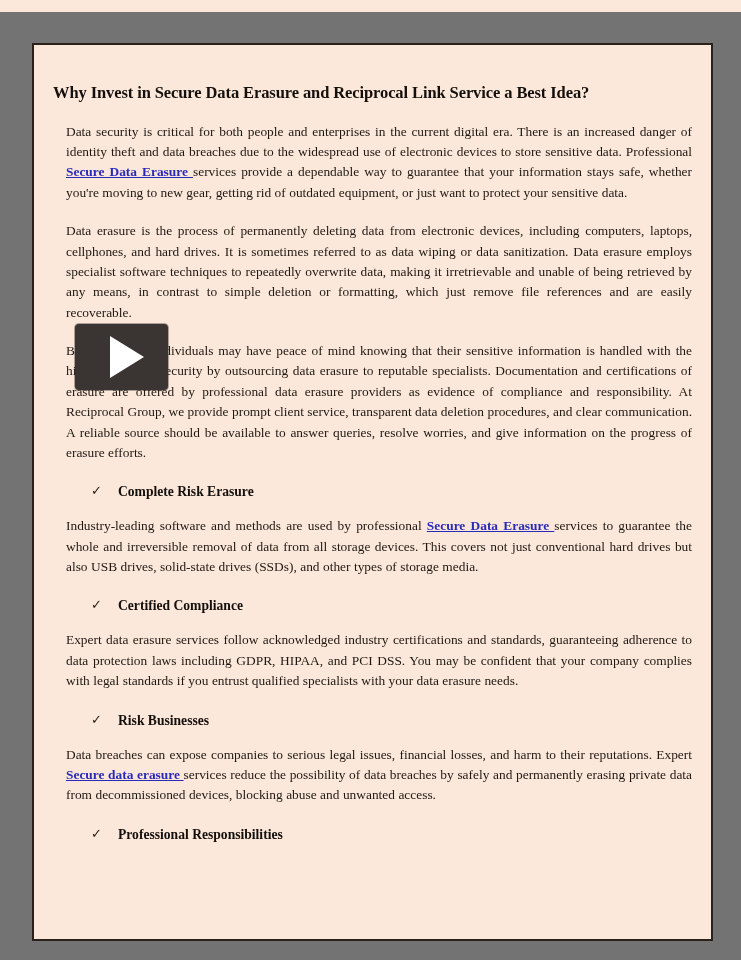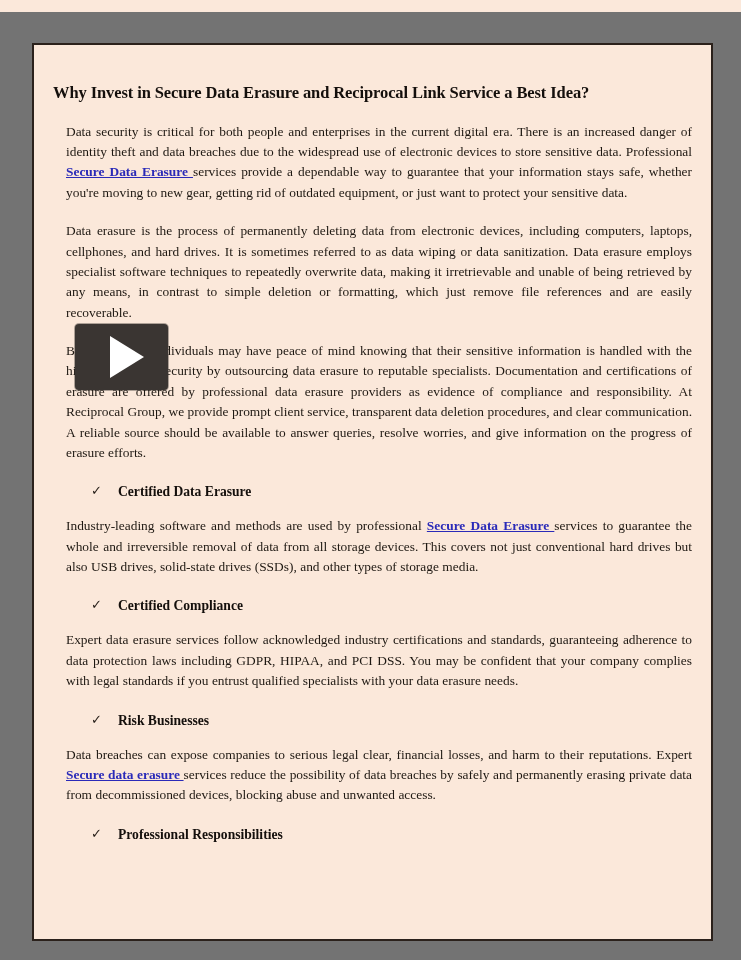--- a/index.html
+++ b/index.html
@@ -136,36 +136,36 @@
       <h1 class="doc-heading">Why Invest in Secure Data Erasure and Reciprocal Link Service a Best Idea?</h1>
 
       <p class="body-para"><span>Data security is critical for both people and enterprises in the current digital era. There is an increased danger of identity theft and data breaches due to the widespread use of electronic devices to store sensitive data. Professional </span><a href="#" class="inline-link">Secure Data Erasure </a><span>services provide a dependable way to guarantee that your information stays safe, whether you're moving to new gear, getting rid of outdated equipment, or just want to protect your sensitive data.</span></p>
 
       <p class="body-para">Data erasure is the process of permanently deleting data from electronic devices, including computers, laptops, cellphones, and hard drives. It is sometimes referred to as data wiping or data sanitization. Data erasure employs specialist software techniques to repeatedly overwrite data, making it irretrievable and unable of being retrieved by any means, in contrast to simple deletion or formatting, which just remove file references and are easily recoverable.</p>
 
       <p class="body-para">Businesses and individuals may have peace of mind knowing that their sensitive information is handled with the highest care and security by outsourcing data erasure to reputable specialists. Documentation and certifications of erasure are offered by professional data erasure providers as evidence of compliance and responsibility. At Reciprocal Group, we provide prompt client service, transparent data deletion procedures, and clear communication. A reliable source should be available to answer queries, resolve worries, and give information on the progress of erasure efforts.</p>
 
 
       <ul class="check-list">
-        <li><span class="check-icon">✓</span><span>Certified Data Erasure</span></li>
+        <li><span class="check-icon">✓</span><span>Complete Risk Erasure</span></li>
       </ul>
 
       <p class="body-para tight-top"><span>Industry-leading software and methods are used by professional </span><a href="#" class="inline-link">Secure Data Erasure </a><span>services to guarantee the whole and irreversible removal of data from all storage devices. This covers not just conventional hard drives but also USB drives, solid-state drives (SSDs), and other types of storage media.</span></p>
 
       <ul class="check-list">
         <li><span class="check-icon">✓</span><span>Certified Compliance</span></li>
       </ul>
 
       <p class="body-para tight-top">Expert data erasure services follow acknowledged industry certifications and standards, guaranteeing adherence to data protection laws including GDPR, HIPAA, and PCI DSS. You may be confident that your company complies with legal standards if you entrust qualified specialists with your data erasure needs.</p>
 
       <ul class="check-list">
         <li><span class="check-icon">✓</span><span>Risk Businesses</span></li>
       </ul>
 
-      <p class="body-para tight-top"><span>Data breaches can expose companies to serious legal clear, financial losses, and harm to their reputations. Expert </span><a href="#" class="inline-link">Secure data erasure </a><span>services reduce the possibility of data breaches by safely and permanently erasing private data from decommissioned devices, blocking abuse and unwanted access.</span></p>
+      <p class="body-para tight-top"><span>Data breaches can expose companies to serious legal issues, financial losses, and harm to their reputations. Expert </span><a href="#" class="inline-link">Secure data erasure </a><span>services reduce the possibility of data breaches by safely and permanently erasing private data from decommissioned devices, blocking abuse and unwanted access.</span></p>
 
       <ul class="check-list">
         <li><span class="check-icon">✓</span><span>Professional Responsibilities</span></li>
       </ul>
 
       <div class="play-overlay">
         <div class="tri"></div>
       </div>
 
     </div>

